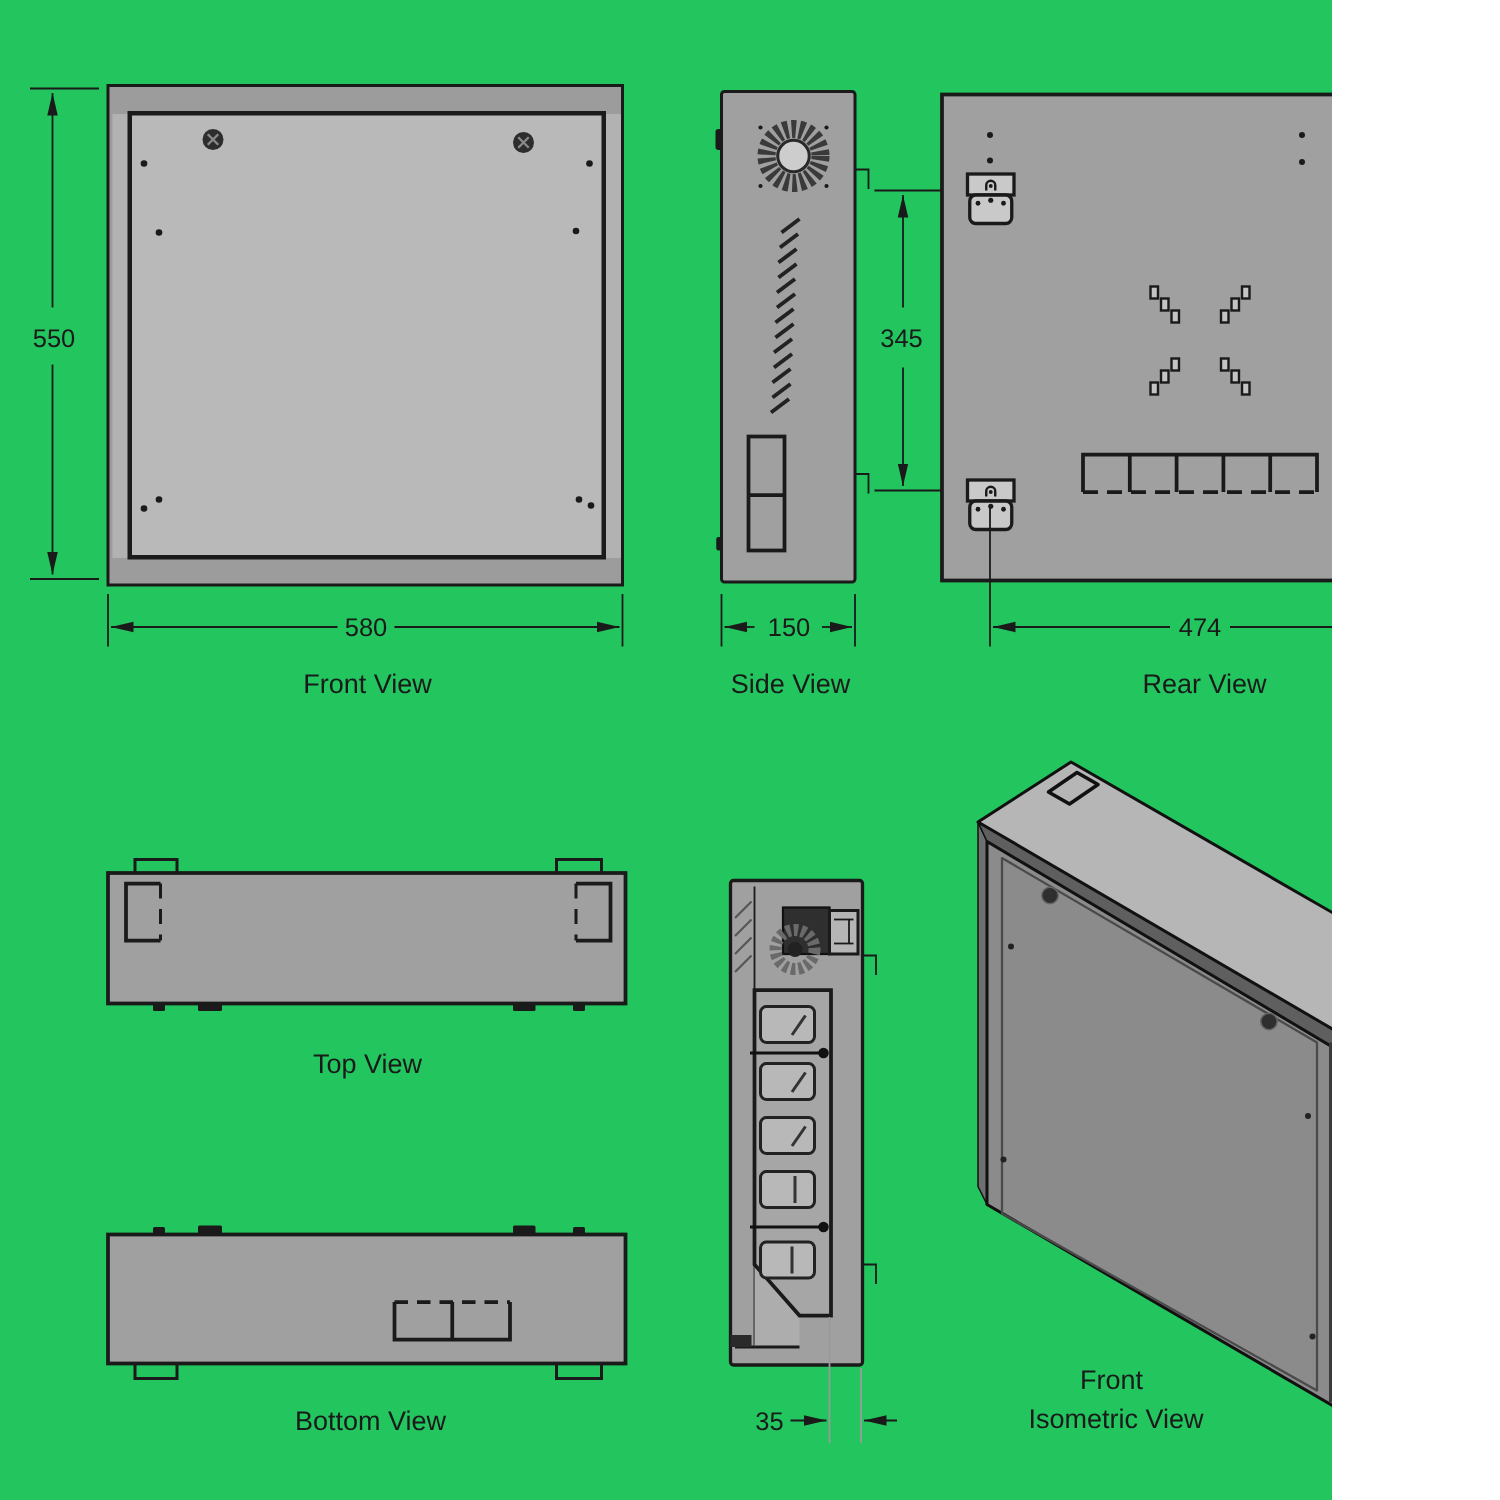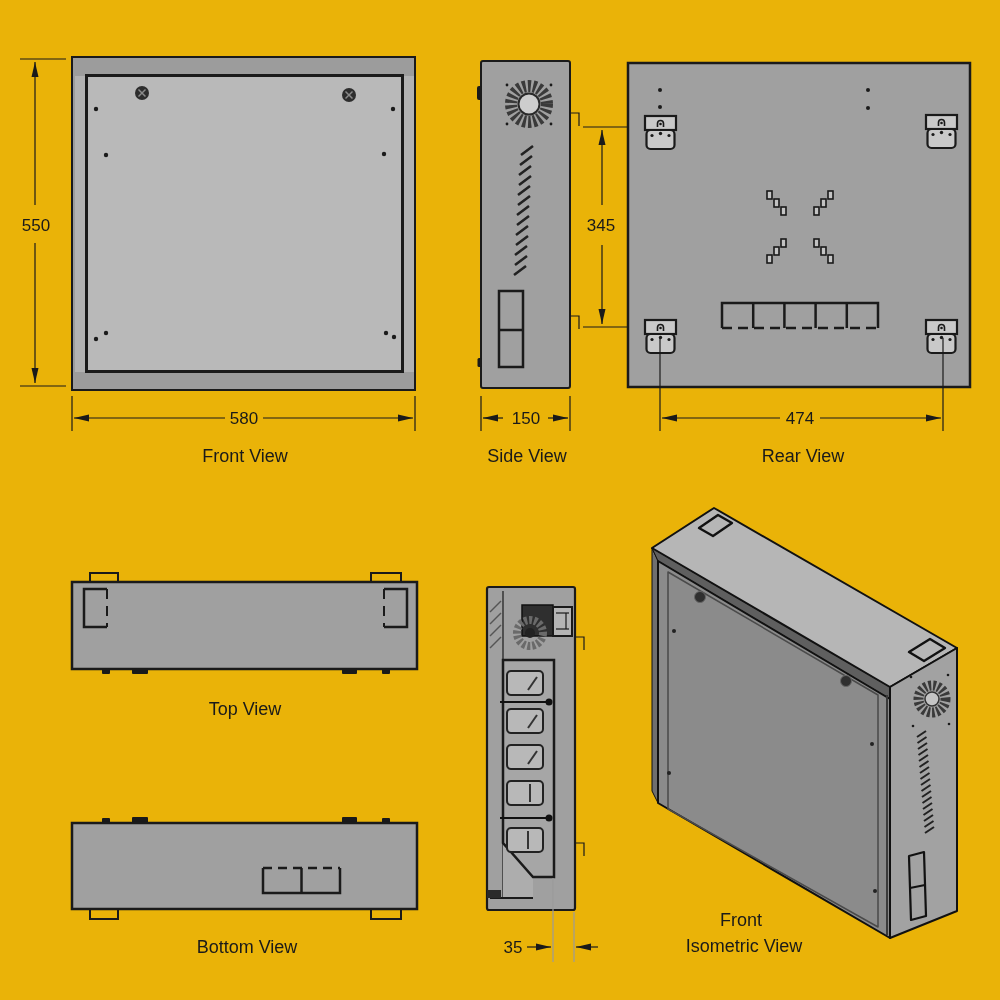--- a/index.html
+++ b/index.html
@@ -1,16 +1,16 @@
 <!DOCTYPE html>
 <html><head>
 <meta charset="utf-8">
 <style>
   html,body{margin:0;padding:0;background:#ffffff;}
-  #stage{position:relative;width:1000px;height:1000px;background:#eab308;overflow:hidden;}
+  #stage{position:relative;width:888px;height:1000px;background:#22c55e;overflow:hidden;}
   svg{display:block;}
   text{font-family:"Liberation Sans","DejaVu Sans",sans-serif;fill:#1a1a1a;}
   .dim{font-size:17px;text-anchor:middle;}
   .lbl{font-size:18px;text-anchor:middle;}
   .ln{stroke:#1a1a1a;stroke-width:1.2;fill:none;}
   .xln{stroke:#9a9a9a;stroke-width:1.2;fill:none;}
   .e2{stroke:#1a1a1a;stroke-width:2;fill:none;}
   .e25{stroke:#1a1a1a;stroke-width:2.5;fill:none;}
 </style>
 </head>

